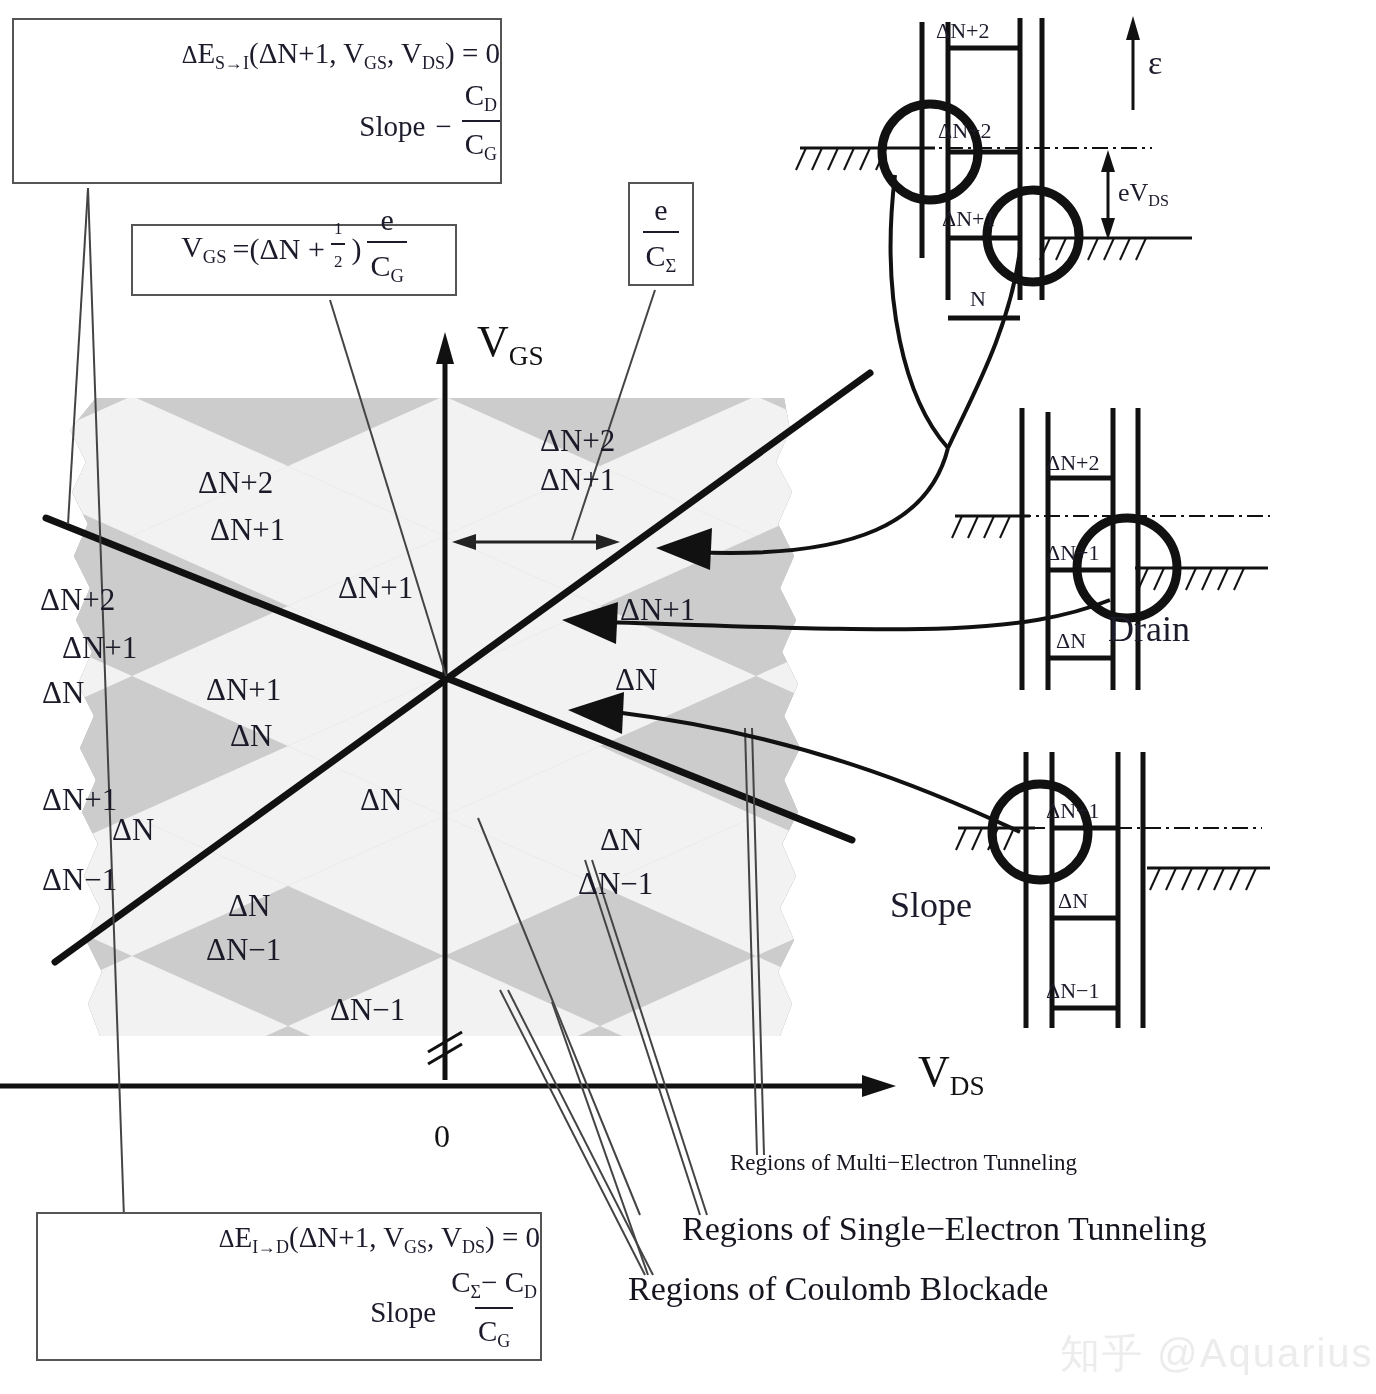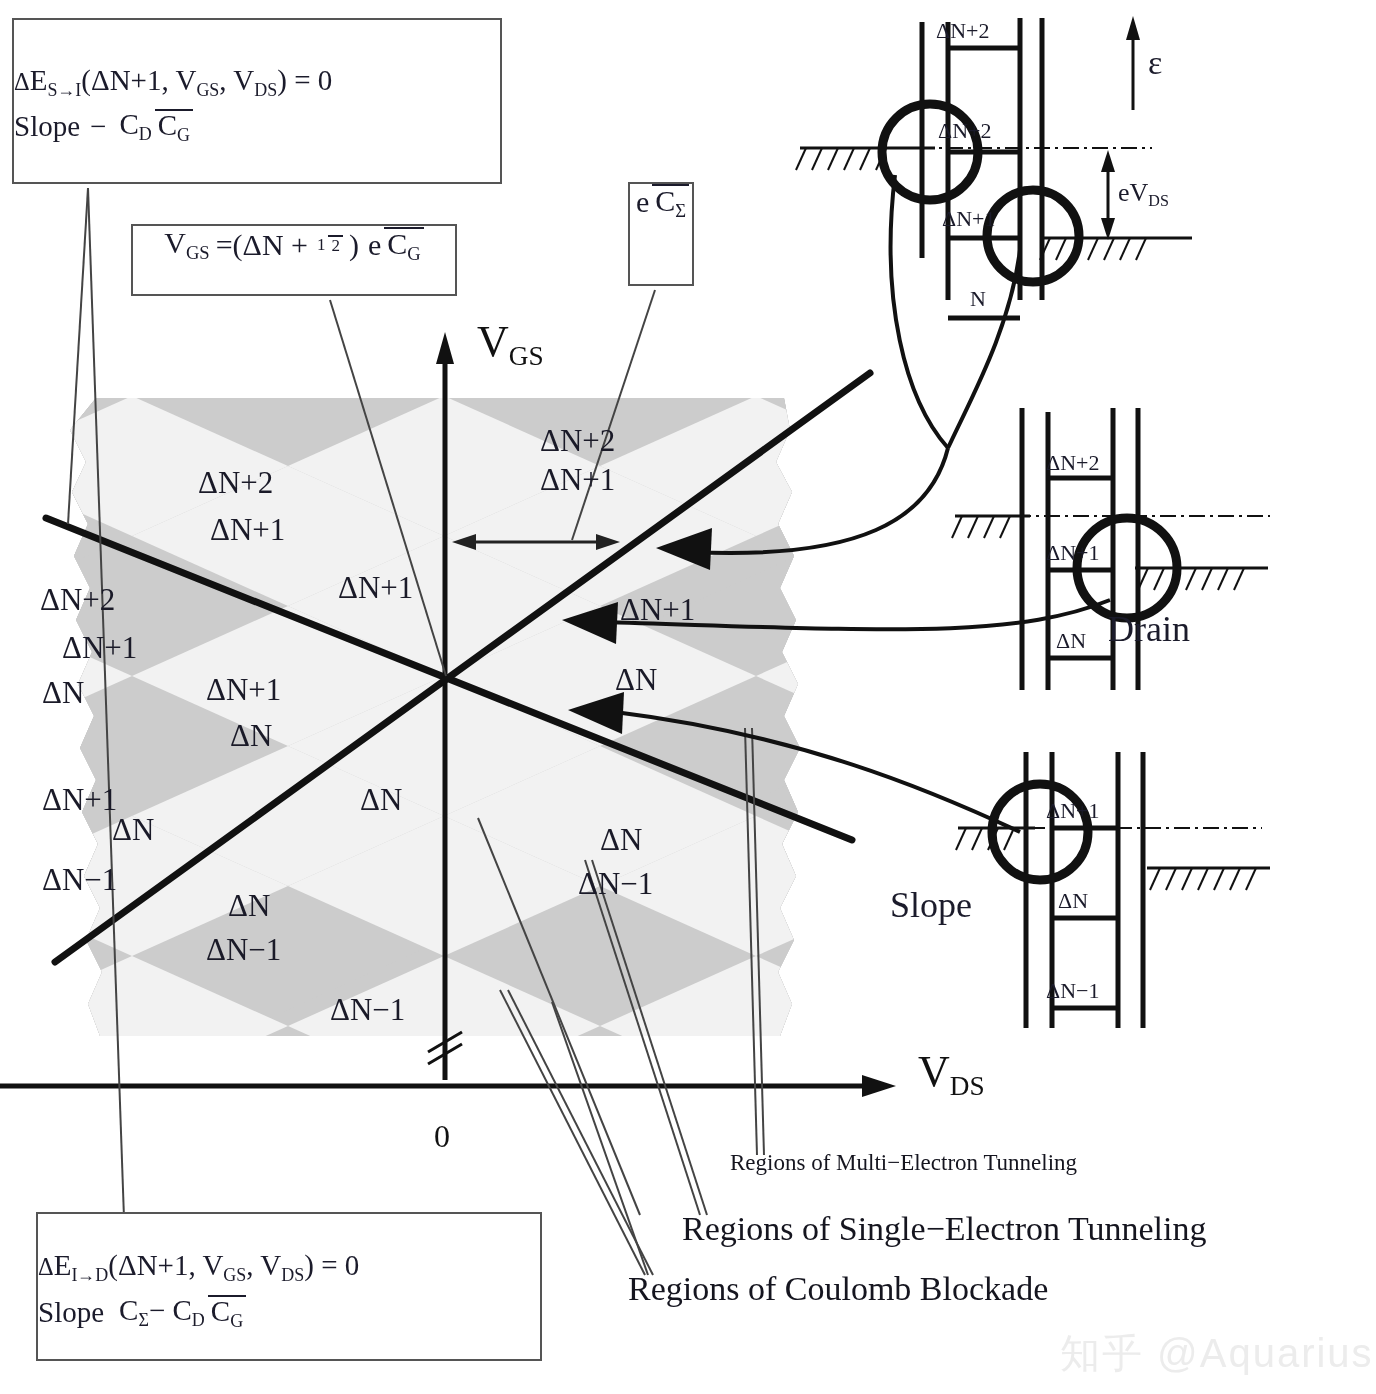--- a/index.html
+++ b/index.html
@@ -2,28 +2,28 @@
 <html><head>
 <meta charset="utf-8">
 <style>
   html,body{margin:0;padding:0;background:#fff;}
   body{font-family:"Liberation Serif", serif;}
   #stage{position:relative;width:1376px;height:1394px;background:#fff;overflow:hidden;}
   svg.layer{position:absolute;left:0;top:0;width:1376px;height:1394px;}
   .fbox{
     position:absolute;border:2px solid #555;background:#fff;
     font-family:"Liberation Serif",serif;color:#1b1b2b;
-    display:flex;align-items:flex-start;justify-content:center;
+    display:flex;align-items:flex-end;justify-content:center;
     box-sizing:border-box;
   }
   .mt{font-family:"Liberation Serif",serif;color:#1b1b2b;white-space:nowrap;}
   .sub{font-size:.62em;vertical-align:-0.32em;}
-  .frac{display:inline-flex;flex-direction:row;align-items:center;vertical-align:middle;line-height:1.02;}
+  .frac{display:inline-flex;flex-direction:column;align-items:center;vertical-align:middle;line-height:1.02;}
   .frac .num{padding:0 3px;}
-  .frac .den{padding:0 3px;border-top:2px solid #1b1b2b;}
+  .frac .den{padding:8px 3px;border-top:2px solid #1b1b2b;margin-top:6px;}
   .rlabel{position:absolute;color:#1a1a28;font-family:"Liberation Serif",serif;white-space:nowrap;}
   .delta{font-size:.84em;}
   .axlabel{position:absolute;font-family:"Liberation Serif",serif;color:#111;white-space:nowrap;}
   .legend-item{position:absolute;font-family:"Liberation Serif",serif;color:#15151f;white-space:nowrap;}
   .bandlab{position:absolute;font-family:"Liberation Serif",serif;color:#1b1b2b;white-space:nowrap;}
   .watermark{position:absolute;color:#ececec;font-family:"Liberation Sans",sans-serif;
              font-size:40px;letter-spacing:2px;white-space:nowrap;}
 </style>
 </head>
 <body>

